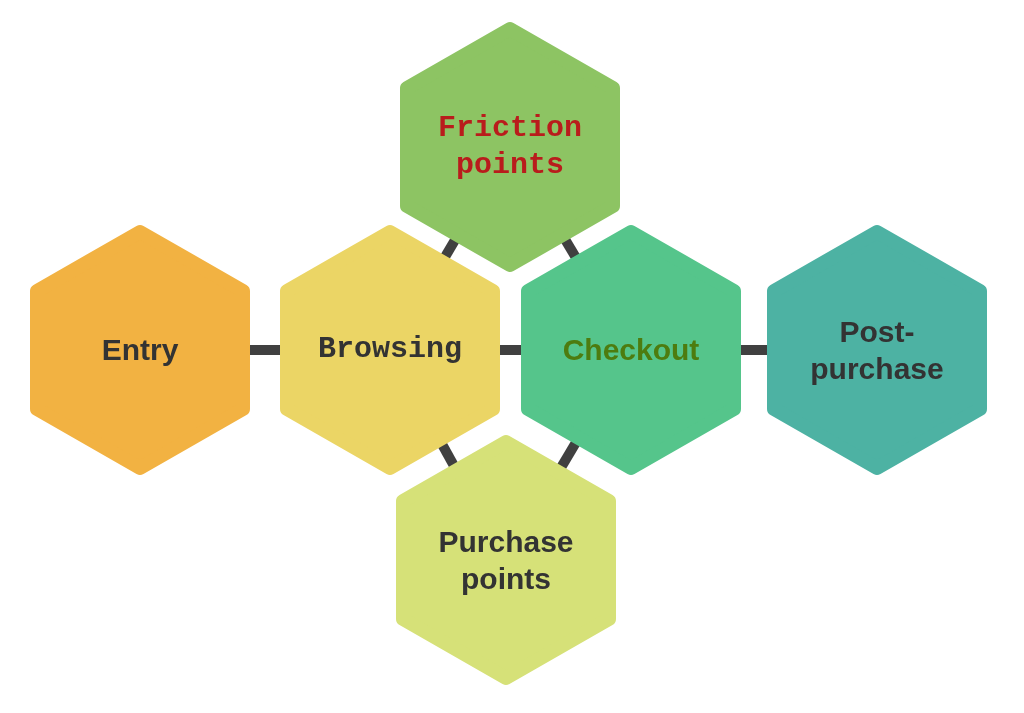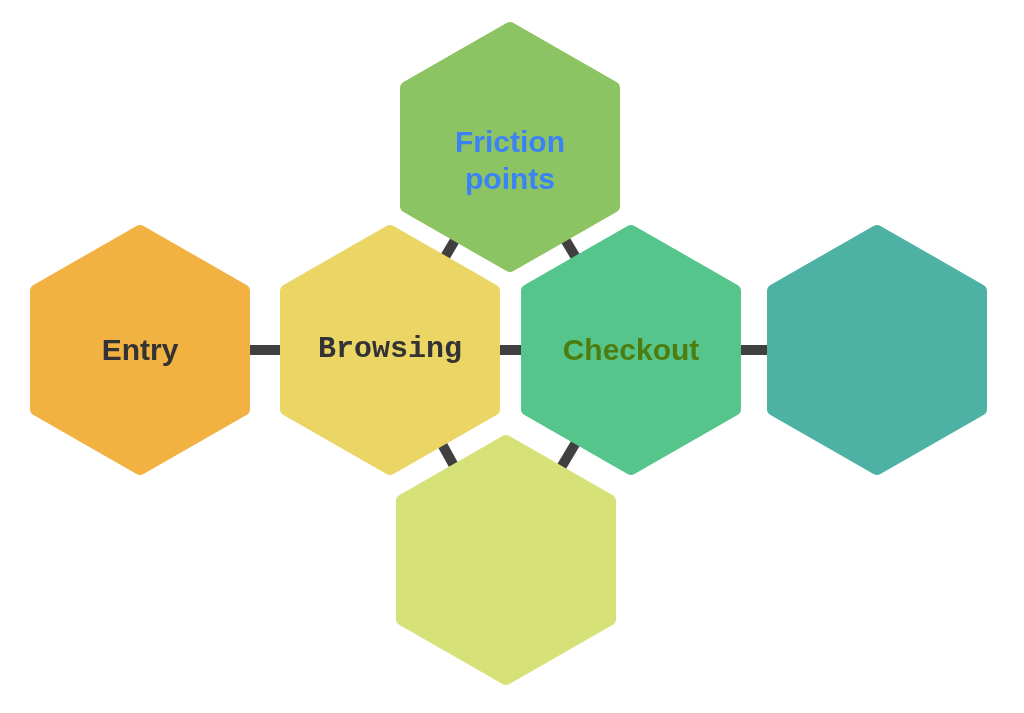--- a/index.html
+++ b/index.html
@@ -62,16 +62,18 @@
         <polygon points="390,232 493,291 493,409 390,468 287,409 287,291" fill="#ebd565" stroke="#ebd565" stroke-width="14" stroke-linejoin="round"></polygon>
         <polygon points="510,29 613,88 613,206 510,265 407,206 407,88" fill="#8dc463" stroke="#8dc463" stroke-width="14" stroke-linejoin="round"></polygon>
         <polygon points="506,442 609,501 609,619 506,678 403,619 403,501" fill="#d6e178" stroke="#d6e178" stroke-width="14" stroke-linejoin="round"></polygon>
         <polygon points="631,232 734,291 734,409 631,468 528,409 528,291" fill="#55c58b" stroke="#55c58b" stroke-width="14" stroke-linejoin="round"></polygon>
         <polygon points="877,232 980,291 980,409 877,468 774,409 774,291" fill="#4db2a3" stroke="#4db2a3" stroke-width="14" stroke-linejoin="round"></polygon>
       </g>
   </svg>
   <div class="labels-layer" id="labels-layer">
       <div class="node-label" style="left: 140px; top: 350px; color: rgb(51, 51, 51);">Entry</div>
       <div class="node-label" style="left: 390px; top: 350px; color: rgb(51, 51, 51); font-family: Liberation Mono, monospace;">Browsing</div>
-      <div class="node-label" style="left: 510px; top: 160px; color: #3b82f6;">Friction points</div>
+      <div class="node-label" style="left: 510px; top: 147px; color: #b91c1c; font-family: Liberation Mono, monospace;">Friction points</div>
+      <div class="node-label" style="left: 506px; top: 560px; color: rgb(51, 51, 51);">Purchase points</div>
       <div class="node-label" style="left: 631px; top: 350px; color: #4d7c0f;">Checkout</div>
+      <div class="node-label" style="left: 877px; top: 350px; color: rgb(51, 51, 51);">Post-purchase</div>
     </div>
 </div>
 
 </body></html>

